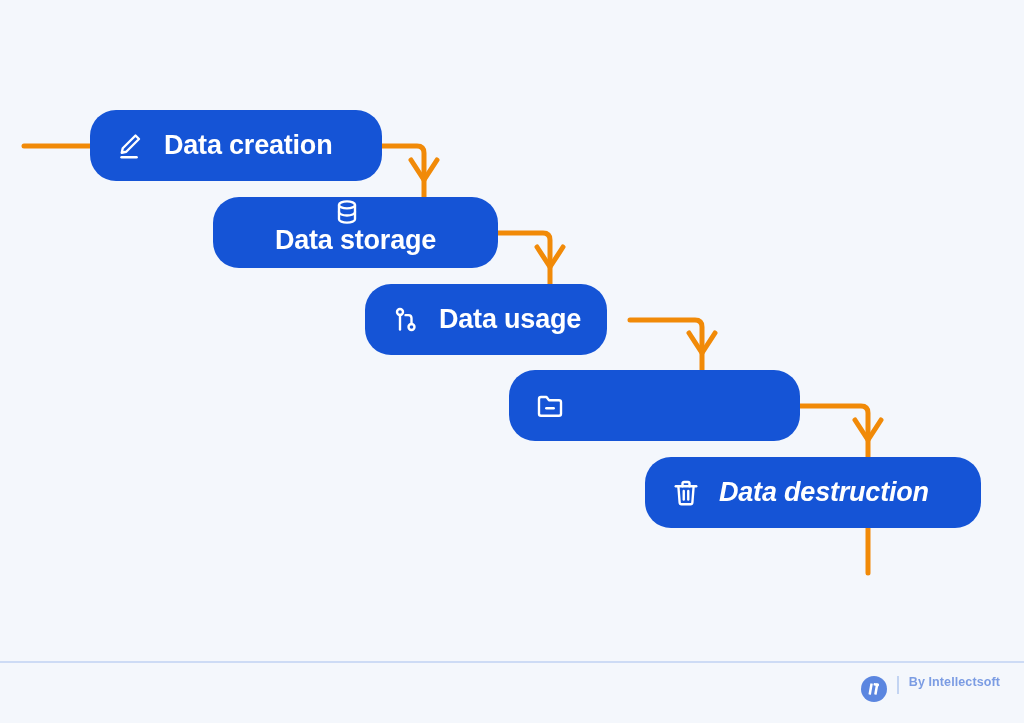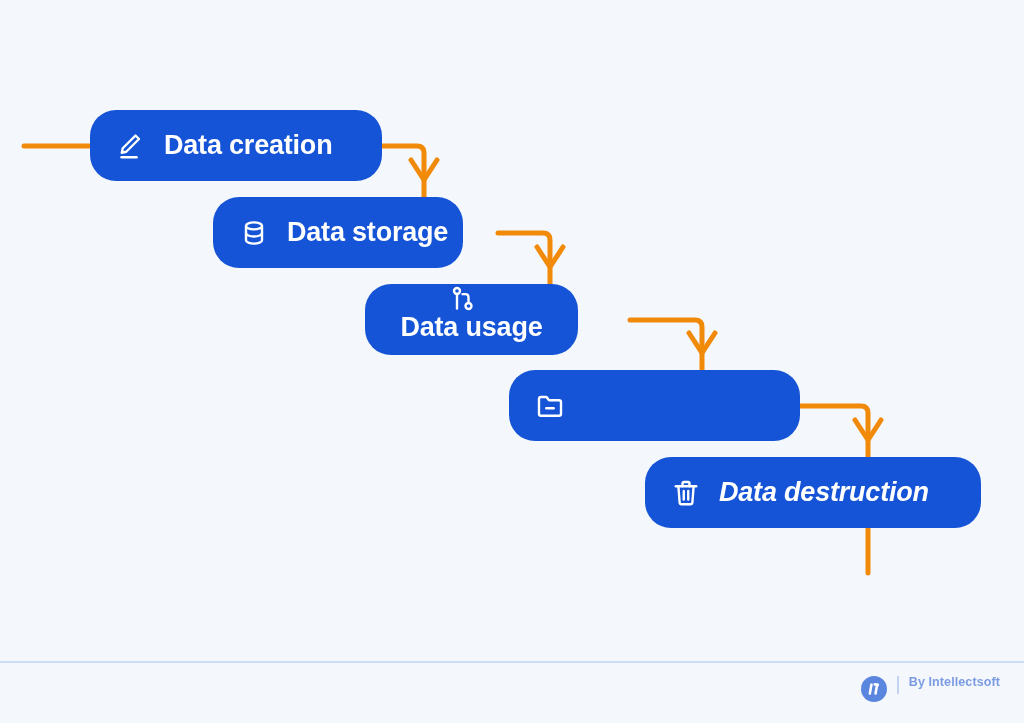--- a/index.html
+++ b/index.html
@@ -55,22 +55,22 @@
   .card .ico svg { display: block; width: 30px; height: 30px; }
   .card .label {
     font-size: 27px;
     font-weight: bold;
     letter-spacing: -0.2px;
     line-height: 1;
     color: #ffffff;
   }
 
   #card-0 { left: 90px;  top: 110px; width: 292px; }
-  #card-1 { left: 213px; top: 197px; width: 250px; }
-  #card-2 { left: 365px; top: 284px; width: 213px; flex-direction: column; }
+  #card-1 { left: 213px; top: 197px; width: 285px; flex-direction: column; }
+  #card-2 { left: 365px; top: 284px; width: 242px; }
   #card-3 { left: 509px; top: 370px; width: 291px; }
   #card-4 { left: 645px; top: 457px; width: 336px; font-style: italic; }
 
   
   #footer-divider {
     position: absolute;
     left: 0;
     top: 661px;
     width: 1024px;
     height: 2px;

